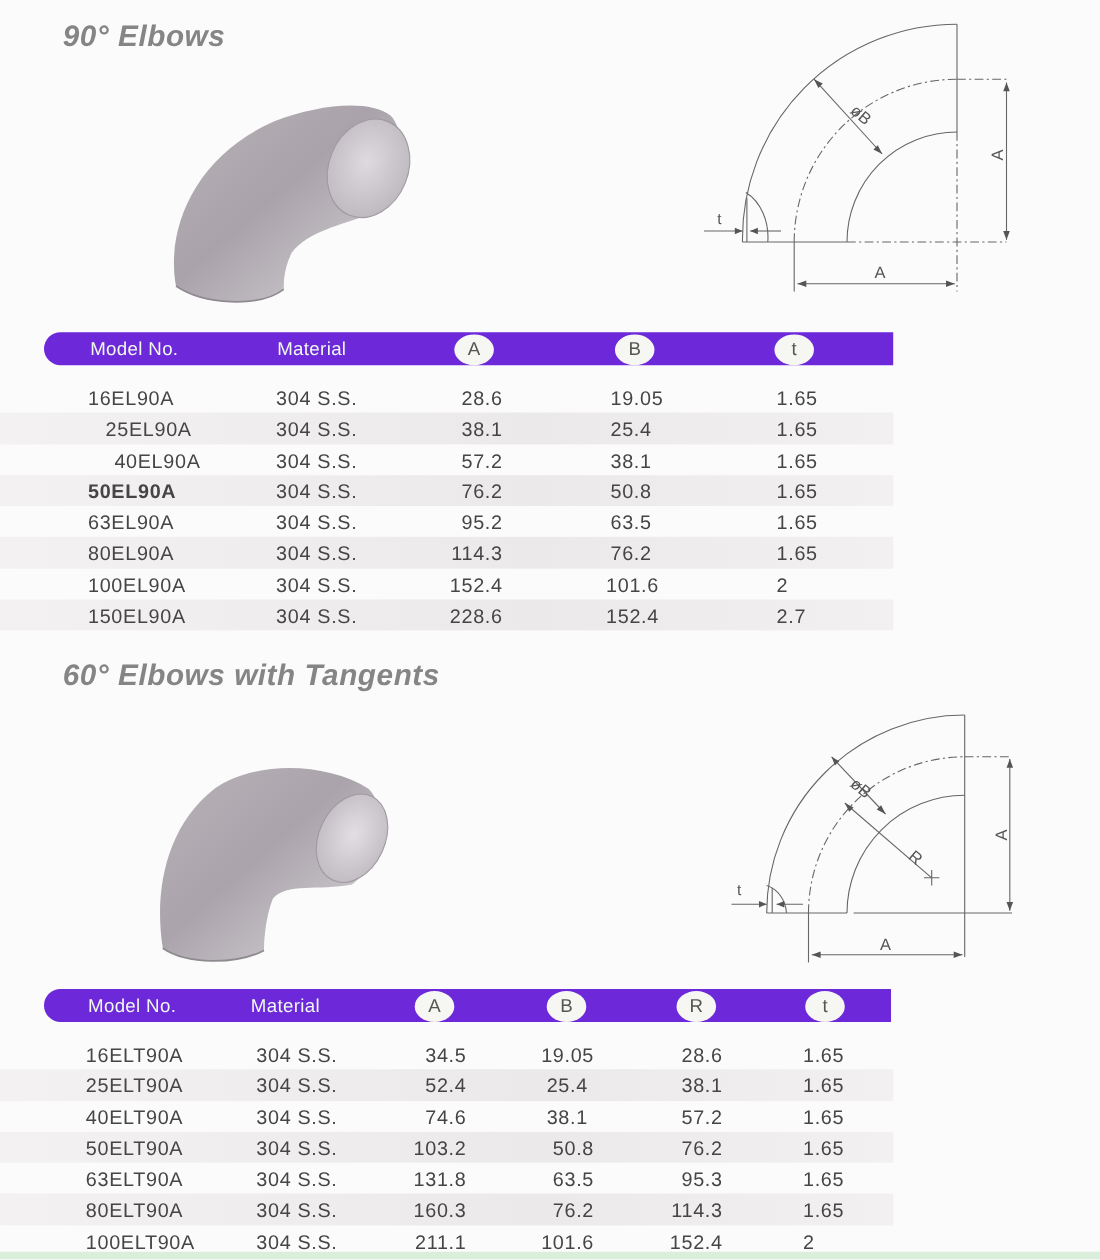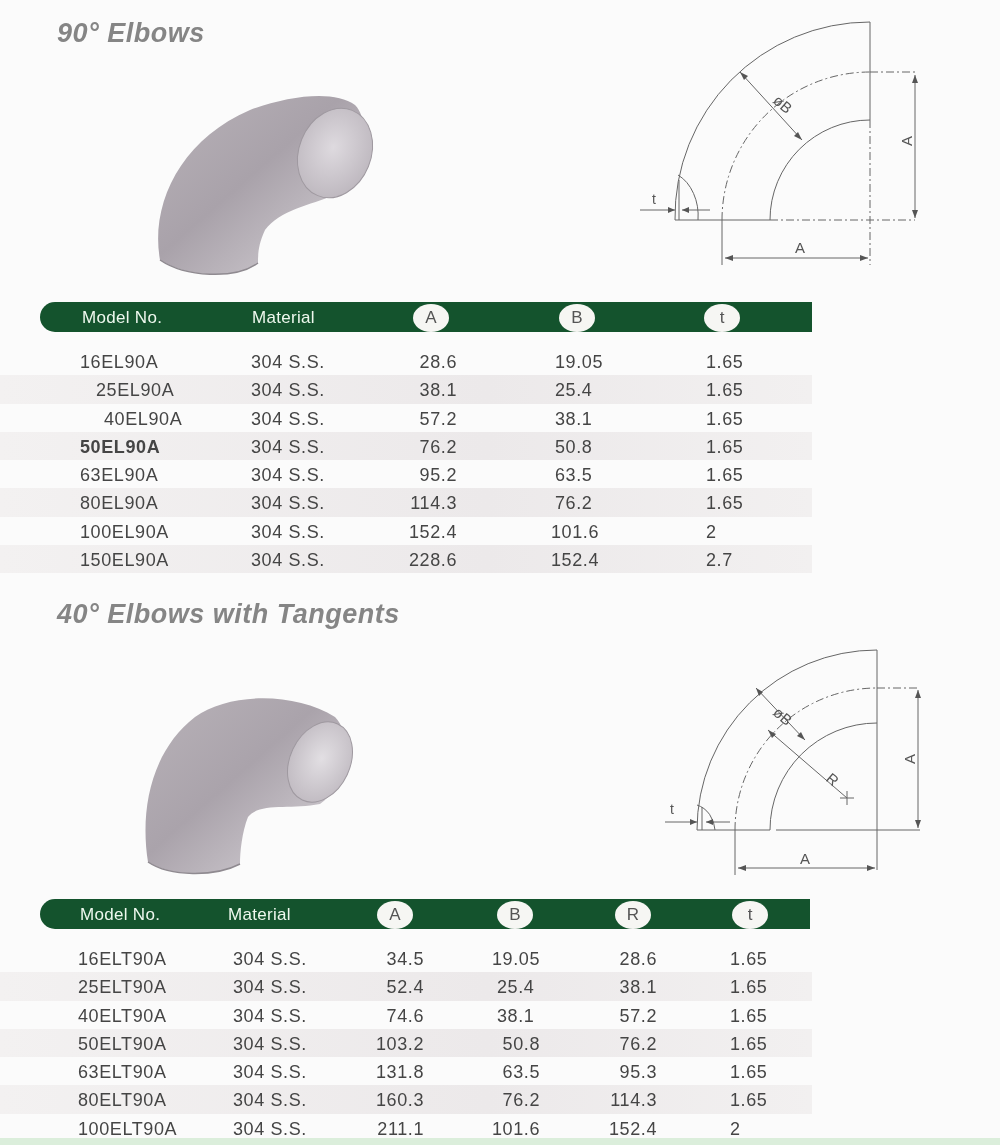--- a/index.html
+++ b/index.html
@@ -13,21 +13,21 @@
       position: absolute; left: 57px;
       font-family: "Liberation Sans", sans-serif;
       font-weight: bold; font-style: italic;
       font-size: 27px; color: #858585; letter-spacing: 0.5px;
       margin: 0;
     }
     .photo { position: absolute; }
     .drawing { position: absolute; }
     .table-header {
       position: absolute; left: 40px; height: 30px;
-      background: #14532d;
+      background: #6d28d9;
       border-radius: 15px 0 0 15px;
     }
     .th-text {
       position: absolute; top: 6px; color: #eef8ee;
       font-size: 17px; letter-spacing: 0.3px;
       font-family: "Liberation Sans", sans-serif;
     }
     .th-badge {
       position: absolute; top: 2px; width: 36px; height: 28px;
       border-radius: 50%; background: #f6f6f3;
@@ -164,21 +164,21 @@
   </div>
   <div class="row shade">
     <span class="cell" style="left:80px;">150EL90A</span>
     <span class="cell" style="left:251px;">304 S.S.</span>
     <span class="cell num" style="right:355px;">228.6</span>
     <span class="cell" style="left:551px;">152.4</span>
     <span class="cell" style="left:706px;">2.7</span>
   </div>
 </div>
 
-<h1 class="section-title" style="top:599px;">40° Elbows with Tangents</h1>
+<h1 class="section-title" style="top:599px;">60° Elbows with Tangents</h1>
 
 <svg class="photo" style="left:140px; top:692px;" width="220" height="185" viewBox="0 0 220 185">
   <defs>
     <linearGradient id="pipeG2" x1="0" y1="0" x2="1" y2="1">
       <stop offset="0" stop-color="#b8b2b8"></stop>
       <stop offset="0.45" stop-color="#aaa3ab"></stop>
       <stop offset="0.8" stop-color="#c9c4ca"></stop>
       <stop offset="1" stop-color="#ddd9dd"></stop>
     </linearGradient>
     <radialGradient id="holeG2" cx="0.5" cy="0.45" r="0.6">

